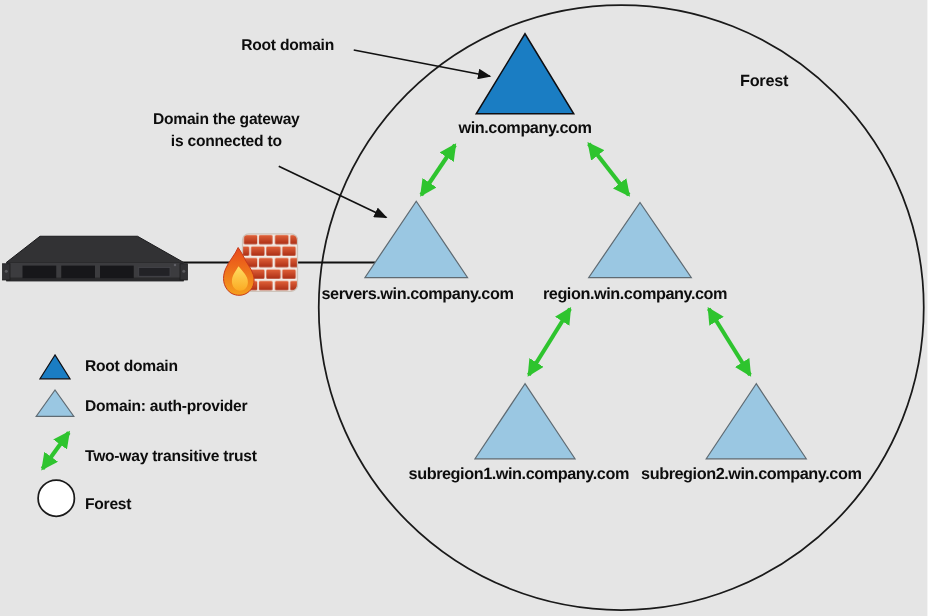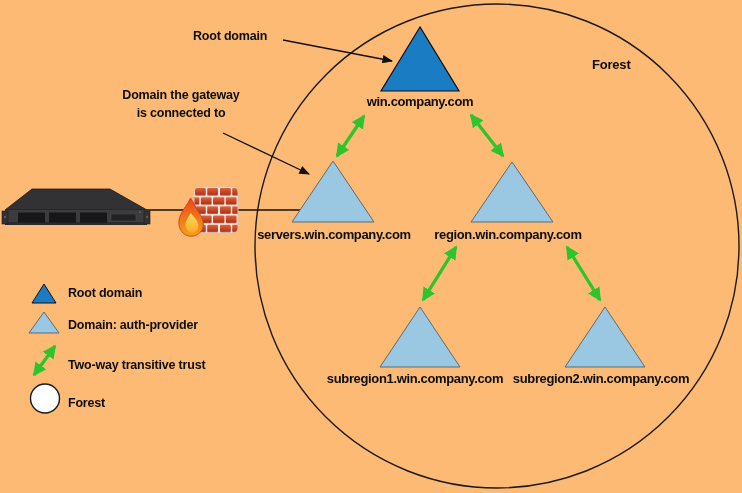--- a/index.html
+++ b/index.html
@@ -1,16 +1,16 @@
 <!DOCTYPE html>
 <html><head>
 <meta charset="utf-8">
 <style>
   html,body{margin:0;padding:0;background:#ffffff;}
-  .stage{position:relative;width:742px;height:493px;background:#fdba74;overflow:hidden;
+  .stage{position:relative;width:742px;height:493px;background:#e5e5e5;overflow:hidden;
          font-family:"Liberation Sans","DejaVu Sans",sans-serif;}
   svg text{font-family:"Liberation Sans","DejaVu Sans",sans-serif;font-weight:bold;fill:#0d0d0d;}
   .dom-lbl{font-size:13px;letter-spacing:-0.35px;text-anchor:middle;}
   .call-lbl{font-size:12.5px;letter-spacing:-0.2px;}
   .call-lbl-mid{font-size:12.5px;letter-spacing:-0.2px;text-anchor:middle;}
   .leg-lbl{font-size:12.5px;letter-spacing:-0.2px;}
   .forest-lbl{font-size:13px;letter-spacing:-0.2px;}
 </style>
 </head>
 <body>

